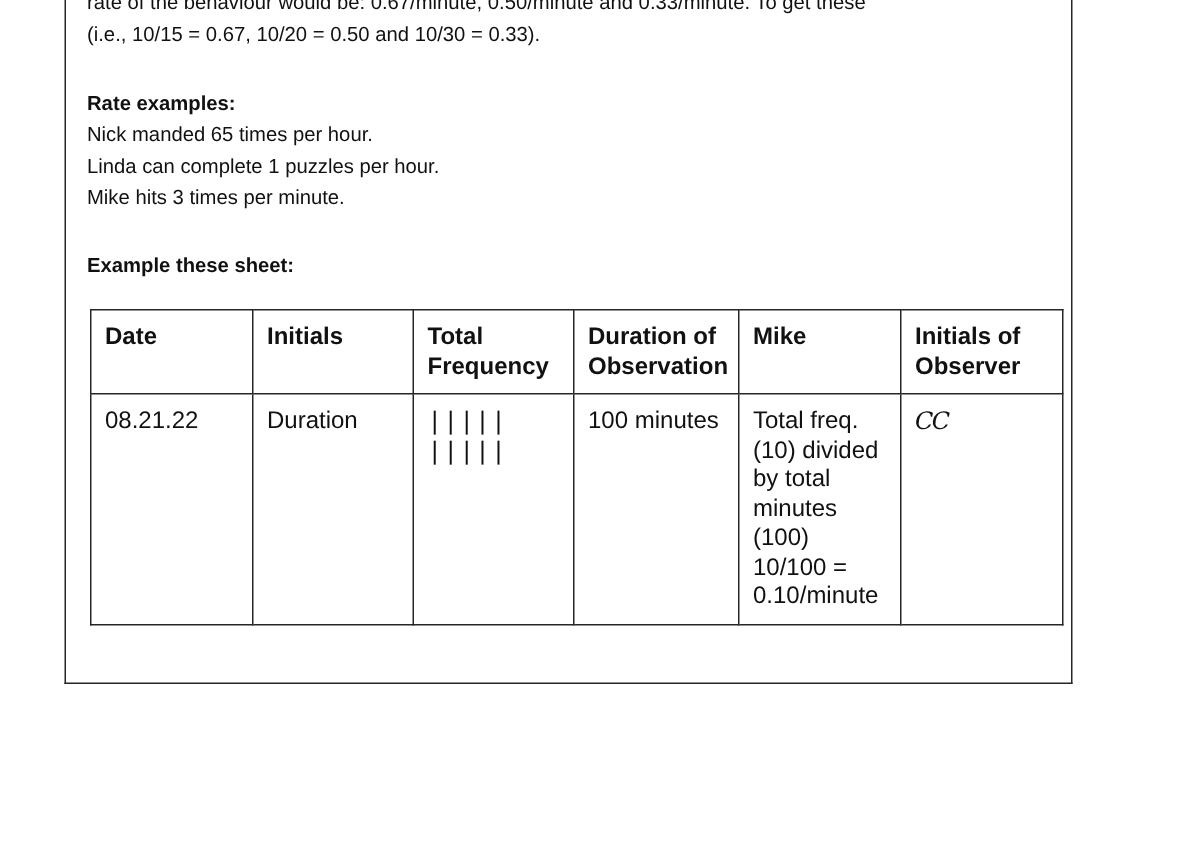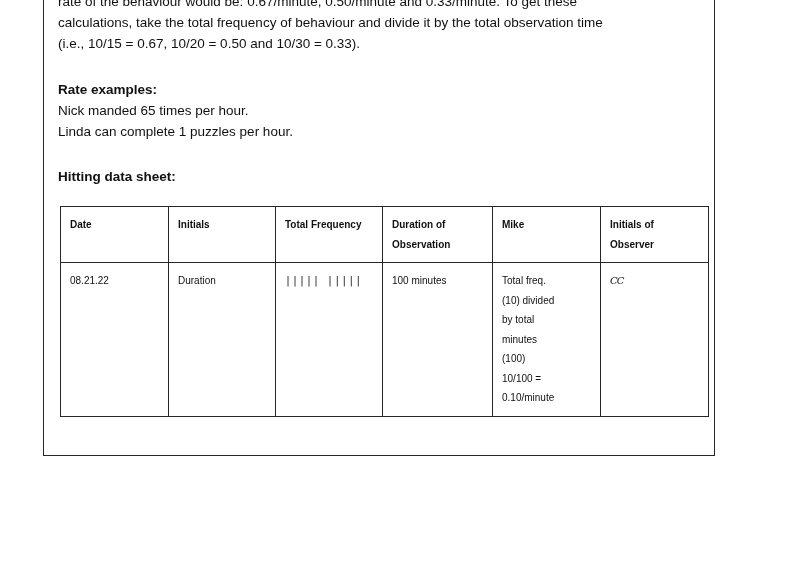--- a/index.html
+++ b/index.html
@@ -41,21 +41,21 @@
     width: 648px;
     margin-top: 19px;
     margin-left: 2px;
   }
   table.data-sheet th,
   table.data-sheet td {
     border: 1.5px solid #262626;
     vertical-align: top;
     text-align: left;
     padding: 8px 9px;
-    font-size: 10px;
+    font-size: 16px;
     line-height: 19.5px;
     overflow: hidden;
   }
   table.data-sheet th {
     font-weight: bold;
     height: 55px;
   }
   table.data-sheet td { height: 154px; }
   .pre-line { white-space: pre-line; }
   .tally {
@@ -73,32 +73,32 @@
 </style>
 </head>
 <body>
 
 <div class="viewport">
   <div class="doc-frame">
     <div class="doc-content">
 
       <div>
         <div class="line">rate of the behaviour would be: 0.67/minute, 0.50/minute and 0.33/minute. To get these</div>
-        <div class="line">calculations, take the total frequency of behaviour and divide it by the total observation time</div>
         <div class="line">(i.e., 10/15 = 0.67, 10/20 = 0.50 and 10/30 = 0.33).</div>
       </div>
 
       <div class="heading rate-heading">Rate examples:</div>
 
       <div>
         <div class="line">Nick manded 65 times per hour.</div>
         <div class="line">Linda can complete 1 puzzles per hour.</div>
+        <div class="line">Mike hits 3 times per minute.</div>
       </div>
 
-      <div class="heading sheet-heading">Hitting data sheet:</div>
+      <div class="heading sheet-heading">Example these sheet:</div>
 
       <table class="data-sheet">
         <colgroup>
           <col style="width:108px">
           <col style="width:107px">
           <col style="width:107px">
           <col style="width:110px">
           <col style="width:108px">
           <col style="width:108px">
         </colgroup>

